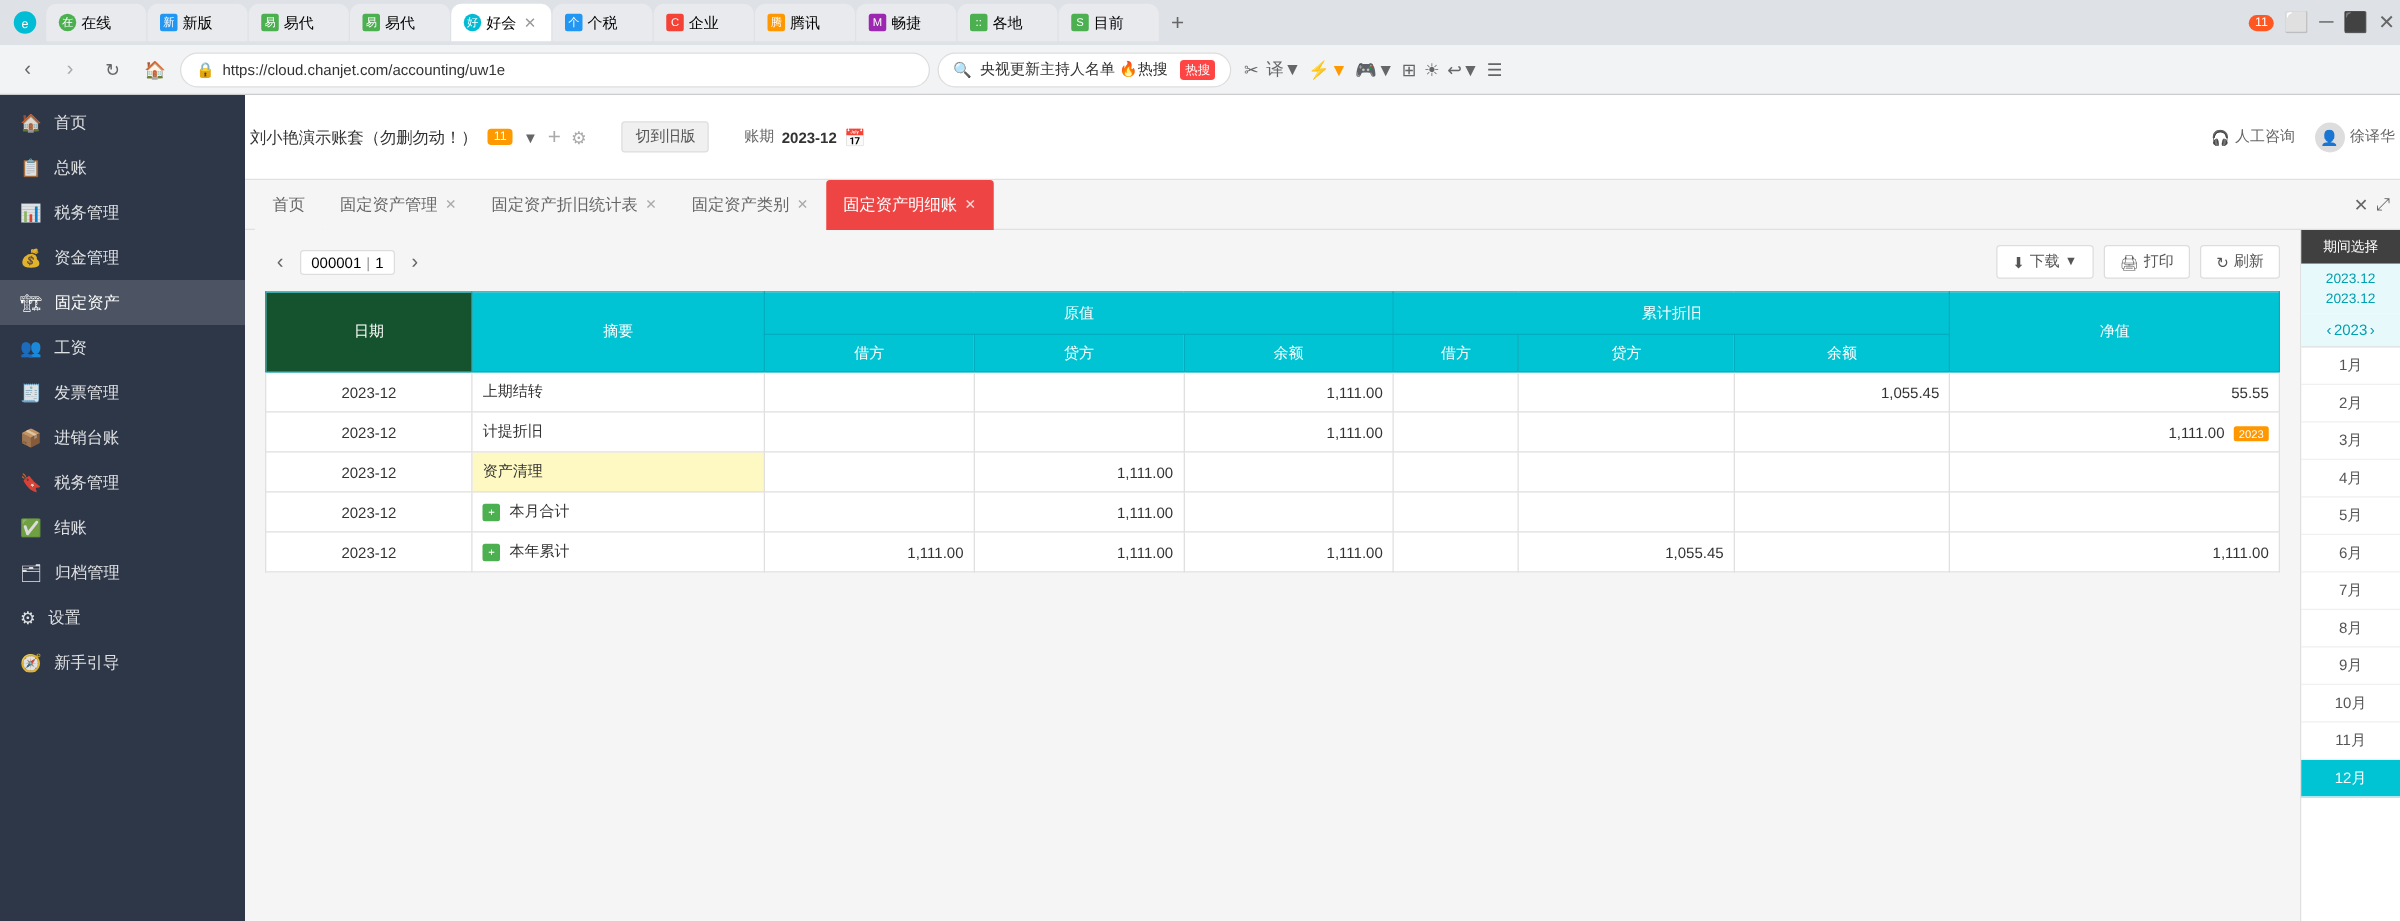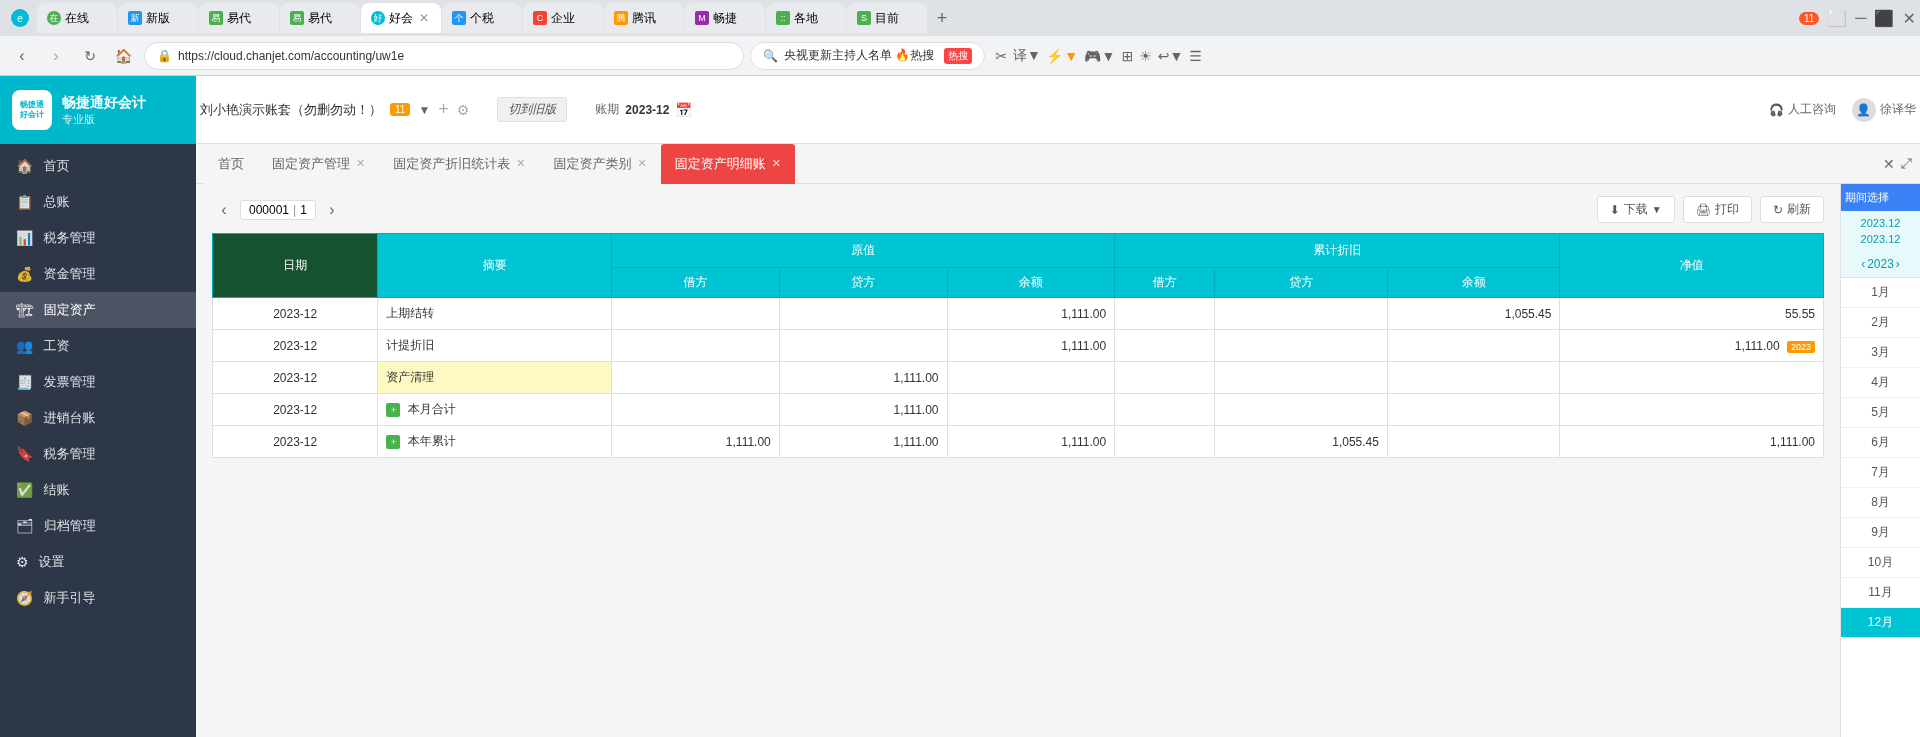--- a/index.html
+++ b/index.html
@@ -96,29 +96,20 @@
       <span style="font-size:14px;cursor:pointer;color:#666;">☀</span>
       <span style="font-size:14px;cursor:pointer;color:#666;">↩▼</span>
       <span style="font-size:14px;cursor:pointer;color:#666;">☰</span>
     </div>
   </div>
 </div>
 
 <div style="display:flex;width:1920px;height:661px;">
 
   <div style="width:196px;background:#2d3748;display:flex;flex-direction:column;color:#fff;flex-shrink:0;">
-    <div style="background:#00b8cc;padding:10px 12px;display:flex;align-items:center;gap:10px;height:68px;">
-      <div style="width:40px;height:40px;background:#fff;border-radius:8px;display:flex;align-items:center;justify-content:center;flex-shrink:0;">
-        <span style="font-size:8px;color:#00b8cc;font-weight:bold;text-align:center;line-height:1.3;">畅捷通<br>好会计</span>
-      </div>
-      <div>
-        <div style="font-size:14px;font-weight:bold;color:#fff;">畅捷通好会计</div>
-        <div style="font-size:11px;color:rgba(255,255,255,0.8);">专业版</div>
-      </div>
-    </div>
     <div style="flex:1;padding:4px 0;overflow:auto;">
       <div style="display:flex;align-items:center;gap:10px;padding:9px 16px;cursor:pointer;color:rgba(255,255,255,0.85);font-size:13px;">
         <span style="font-size:14px;">🏠</span>
         <span>首页</span>
       </div>
       <div style="display:flex;align-items:center;gap:10px;padding:9px 16px;cursor:pointer;color:rgba(255,255,255,0.85);font-size:13px;">
         <span style="font-size:14px;">📋</span>
         <span>总账</span>
       </div>
       <div style="display:flex;align-items:center;gap:10px;padding:9px 16px;cursor:pointer;color:rgba(255,255,255,0.85);font-size:13px;">
@@ -171,21 +162,21 @@
   <div style="flex:1;display:flex;flex-direction:column;background:#f5f5f5;overflow:hidden;">
 
     <div style="background:#fff;height:68px;display:flex;align-items:center;padding:0 4px;border-bottom:1px solid #e0e0e0;gap:28px;">
       <div style="display:flex;align-items:center;gap:8px;">
         <span style="font-size:13px;color:#333;">刘小艳演示账套（勿删勿动！）</span>
         <span style="background:#ff9900;color:#fff;font-size:10px;padding:1px 5px;border-radius:3px;">11</span>
         <span style="font-size:12px;color:#666;cursor:pointer;">▼</span>
         <span style="font-size:18px;color:#aaa;cursor:pointer;">+</span>
         <span style="font-size:14px;color:#aaa;cursor:pointer;">⚙</span>
       </div>
-      <div style="background:#f0f0f0;border:1px solid #ddd;border-radius:3px;padding:3px 10px;font-size:12px;color:#555;cursor:pointer;font-style:italic;">
+      <div style="background:#f0f0f0;border:1px solid #ddd;border-radius:3px;padding:3px 10px;font-size:12px;color:#555;cursor:pointer;">
         <span>切到旧版</span>
       </div>
       <div style="display:flex;align-items:center;gap:6px;">
         <span style="font-size:12px;color:#666;">账期</span>
         <span style="font-size:12px;color:#333;font-weight:bold;">2023-12</span>
         <span style="font-size:14px;cursor:pointer;color:#666;">📅</span>
       </div>
       <div style="margin-left:auto;display:flex;align-items:center;gap:16px;">
         <div style="display:flex;align-items:center;gap:4px;cursor:pointer;font-size:12px;color:#666;">
           <span>🎧</span>
@@ -340,21 +331,21 @@
               <td style="border:1px solid #e0e0e0;padding:7px 8px;text-align:right;background:#fff;color:#333;"></td>
               <td style="border:1px solid #e0e0e0;padding:7px 8px;text-align:right;background:#fff;color:#333;">1,055.45</td>
               <td style="border:1px solid #e0e0e0;padding:7px 8px;text-align:right;background:#fff;color:#333;"></td>
               <td style="border:1px solid #e0e0e0;padding:7px 8px;text-align:right;background:#fff;color:#333;">1,111.00</td>
             </tr>
           </tbody>
         </table>
       </div>
 
       <div style="width:80px;background:#fff;border-left:1px solid #e0e0e0;display:flex;flex-direction:column;font-size:12px;flex-shrink:0;">
-        <div style="background:#3b82f6;color:#fff;text-align:left;padding:6px 4px;font-size:11px;">
+        <div style="background:#404040;color:#fff;text-align:center;padding:6px 4px;font-size:11px;">
           <span>期间选择</span>
         </div>
         <div style="background:#e8f9fb;padding:4px;">
           <div style="text-align:center;font-size:11px;color:#00a0b0;padding:2px;">2023.12</div>
           <div style="text-align:center;font-size:11px;color:#00a0b0;padding:2px;">2023.12</div>
         </div>
         <div style="text-align:center;padding:6px 4px;cursor:pointer;color:#00a0b0;font-size:12px;background:#e8f9fb;border-bottom:1px solid #e0e0e0;display:flex;align-items:center;justify-content:center;gap:2px;">
           <span style="font-size:12px;">‹</span>
           <span>2023</span>
           <span style="font-size:12px;">›</span>

